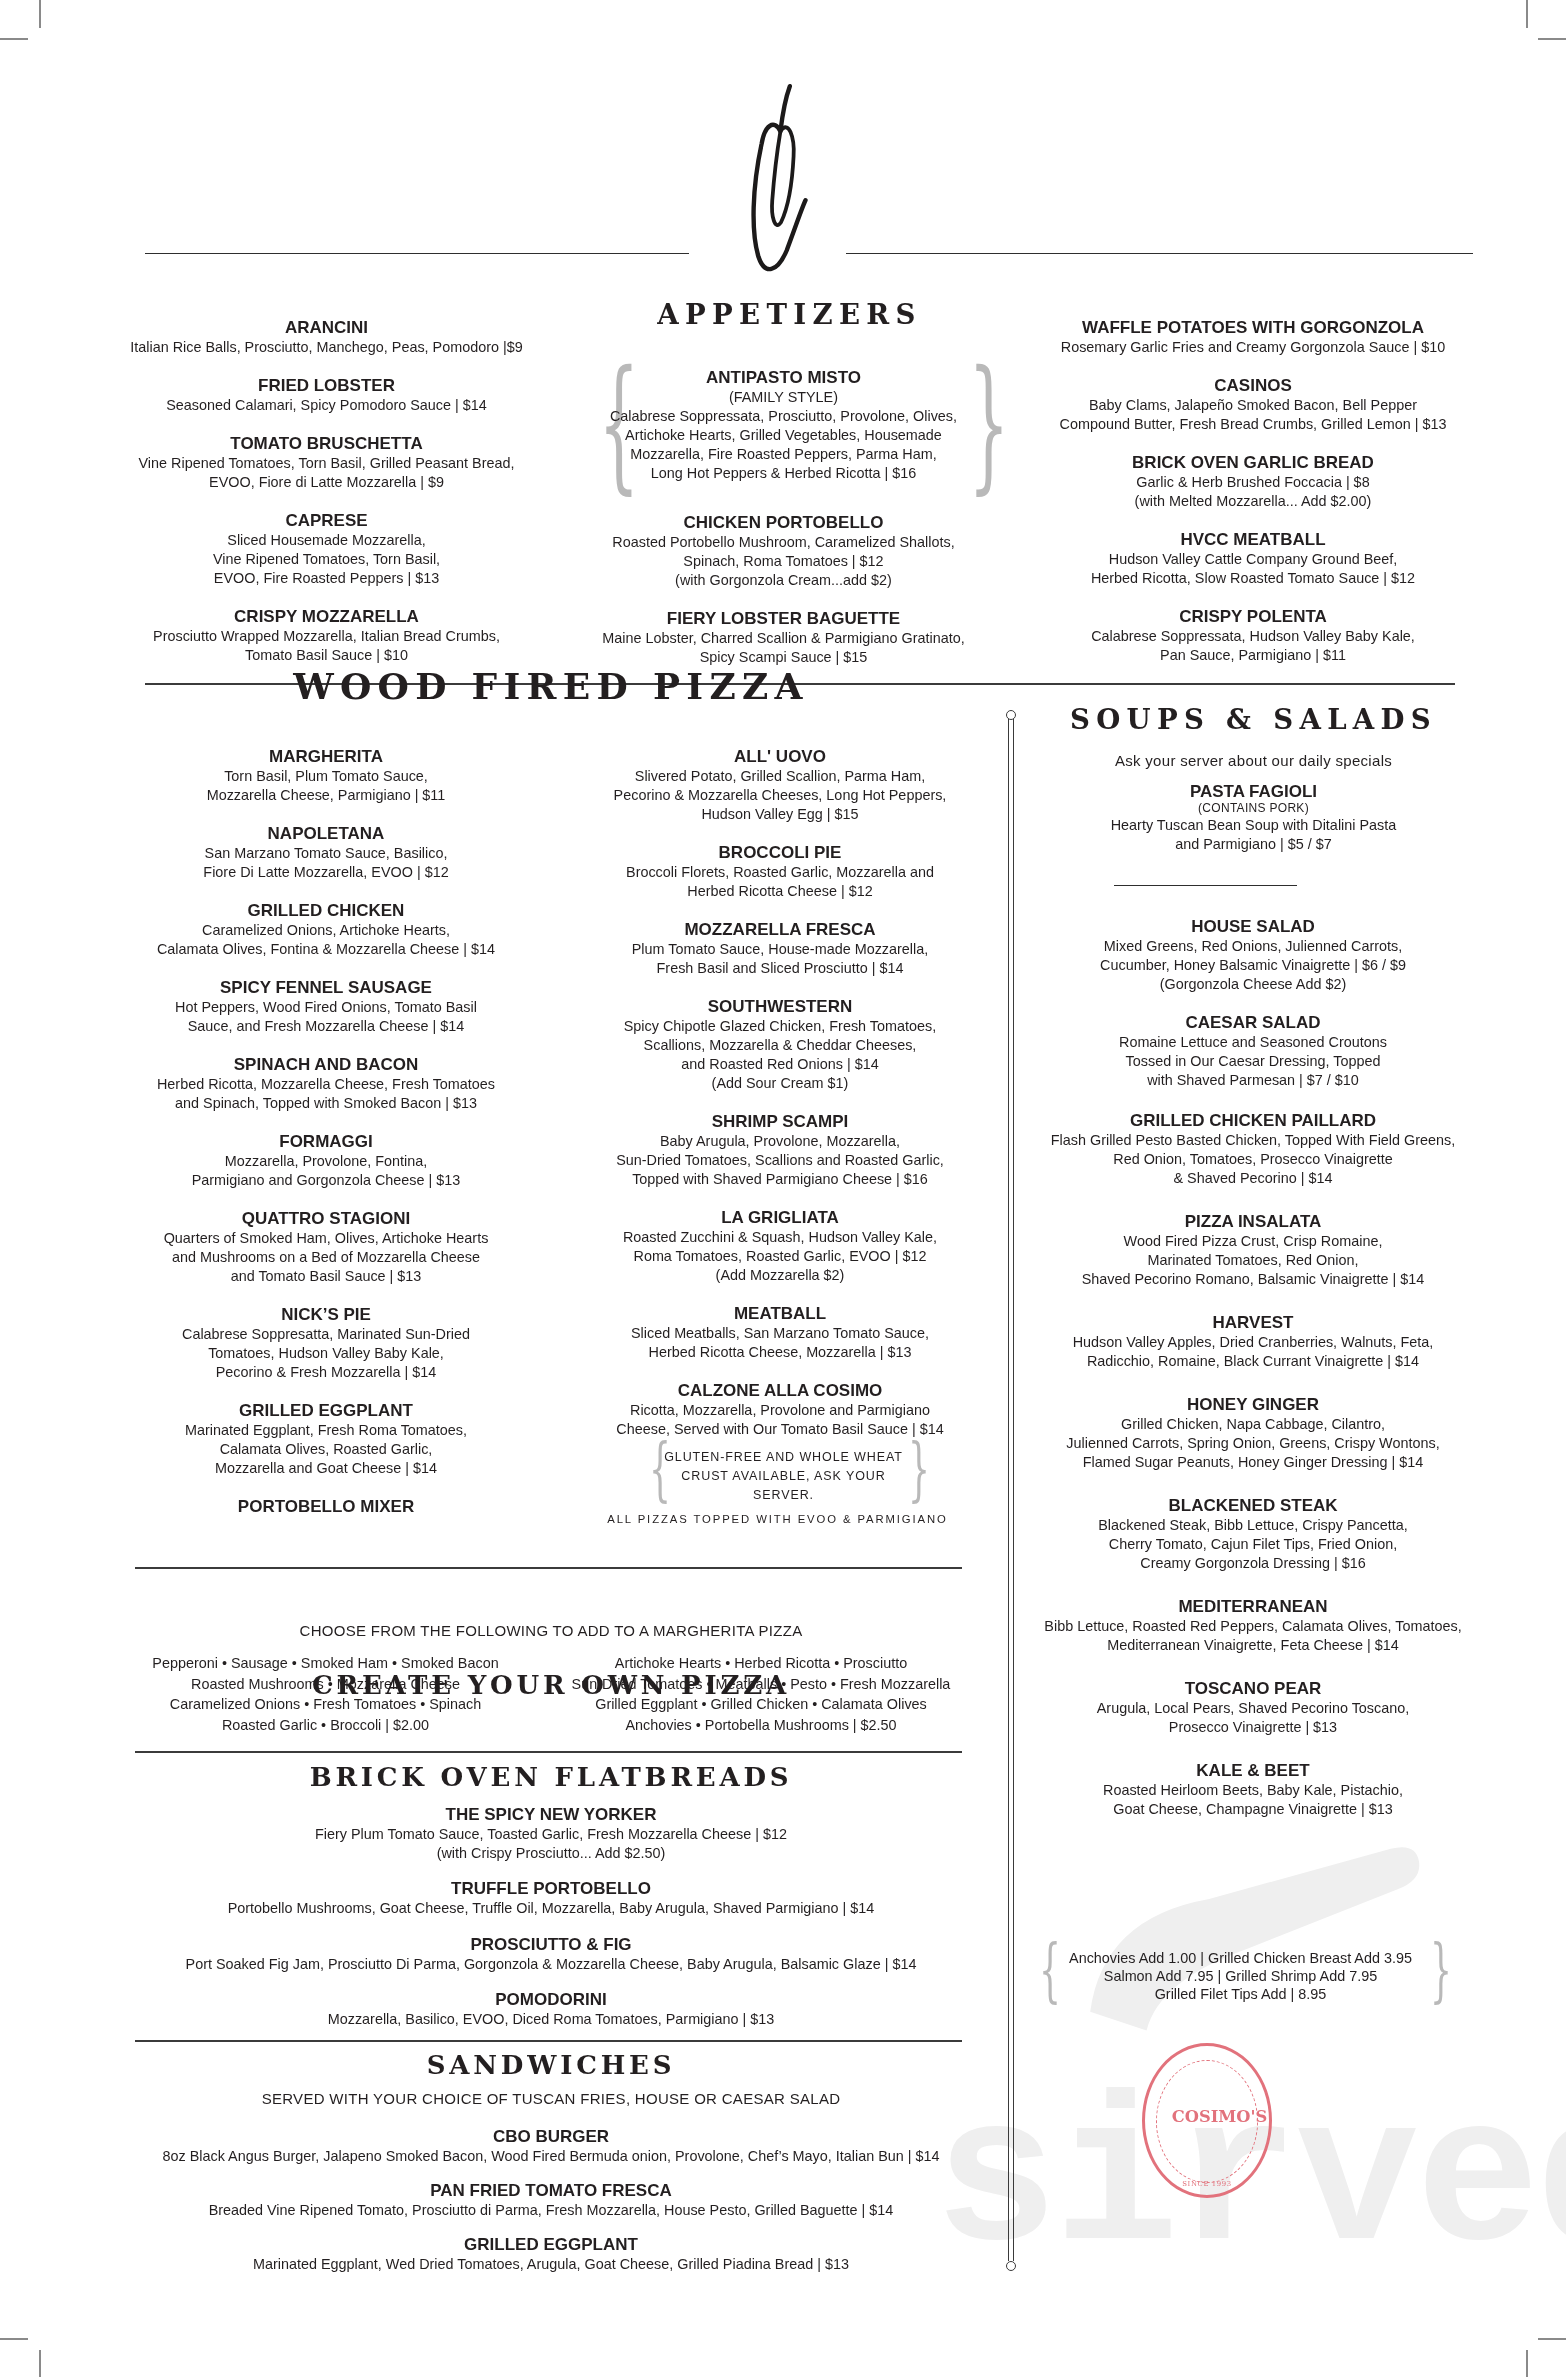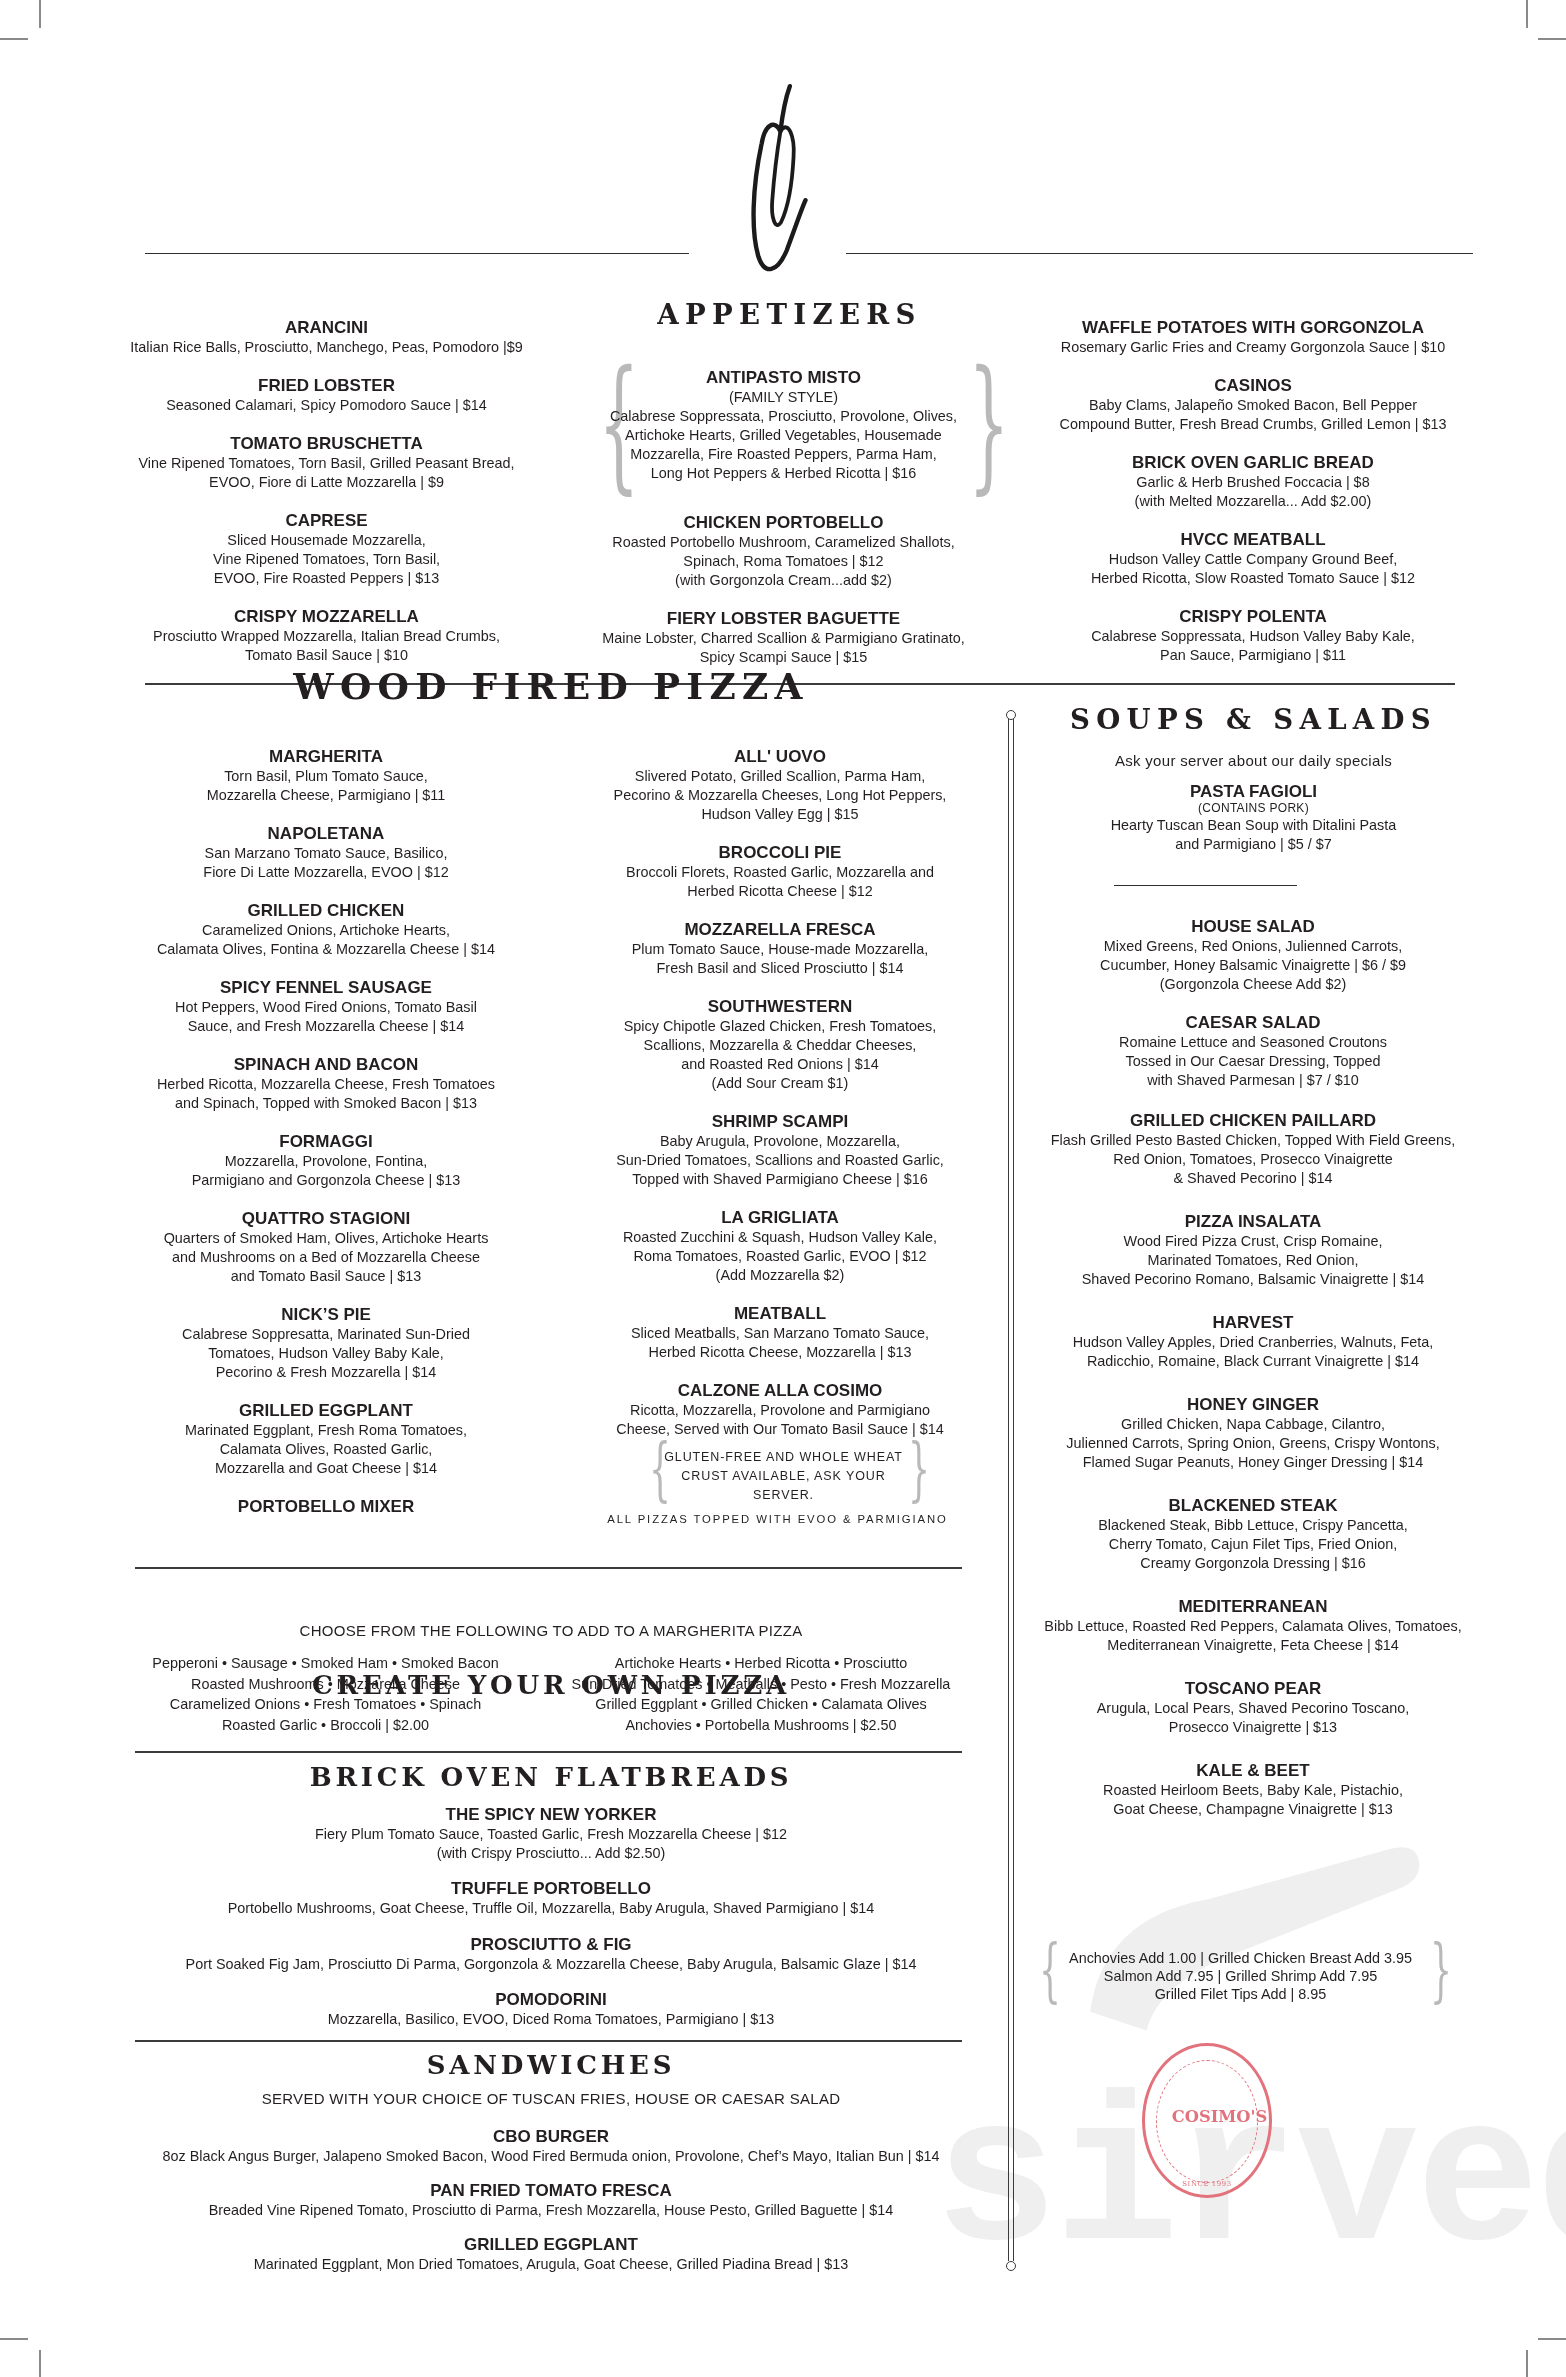--- a/index.html
+++ b/index.html
@@ -329,21 +329,21 @@
   <div class="item" style="margin-bottom:15px;">
       <div class="name">CBO BURGER</div>
       <div class="desc">8oz Black Angus Burger, Jalapeno Smoked Bacon, Wood Fired Bermuda onion, Provolone, Chef’s Mayo, Italian Bun | $14</div>
     </div>
   <div class="item" style="margin-bottom:15px;">
       <div class="name">PAN FRIED TOMATO  FRESCA</div>
       <div class="desc">Breaded Vine Ripened Tomato, Prosciutto di Parma, Fresh Mozzarella, House Pesto, Grilled Baguette | $14</div>
     </div>
   <div class="item">
       <div class="name">GRILLED EGGPLANT</div>
-      <div class="desc">Marinated Eggplant, Mon Dried Tomatoes, Arugula, Goat Cheese, Grilled Piadina Bread | $13</div>
+      <div class="desc">Marinated Eggplant, Wed Dried Tomatoes, Arugula, Goat Cheese, Grilled Piadina Bread | $13</div>
     </div>
 </div>
 
 <div class="sec-title" style="left:1028px;top:703px;width:451px;font-size:27.6px;">SOUPS &amp; SALADS</div>
 <div class="sec-sub" style="left:1028px;top:752px;width:451px;">Ask your server about our daily specials</div>
 <div class="col" style="left:1028px;top:782px;width:451px;">
   <div class="item">
       <div class="name">PASTA FAGIOLI</div>
       <div class="note">(CONTAINS PORK)</div>
       <div class="desc">Hearty Tuscan Bean Soup with Ditalini Pasta

